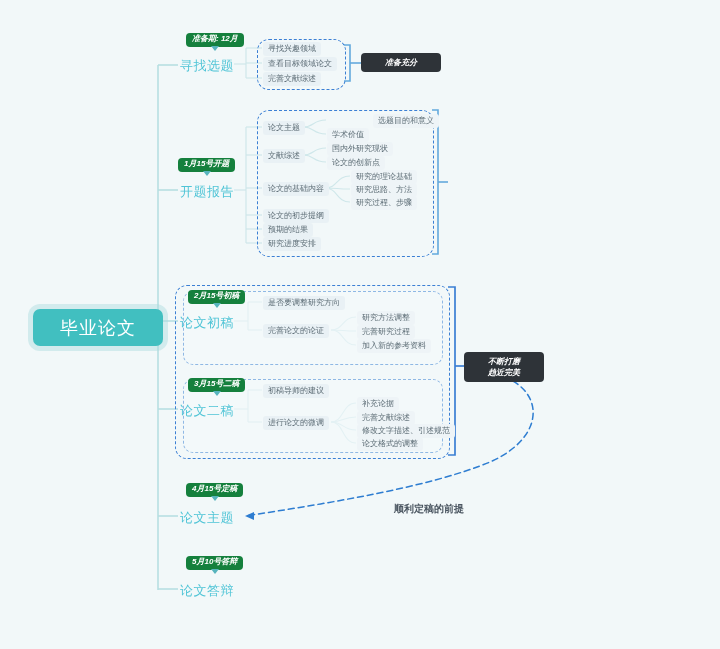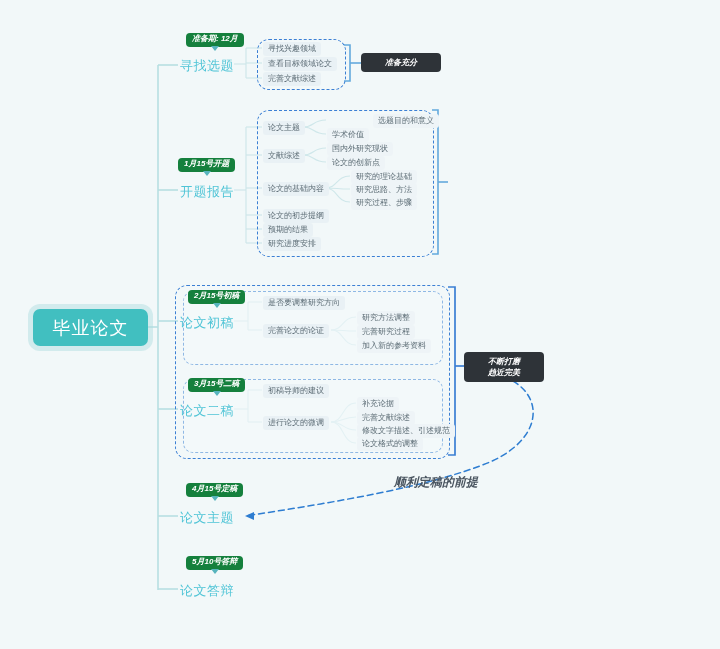--- a/index.html
+++ b/index.html
@@ -103,24 +103,24 @@
     background:transparent;
   }
   .dashbox.inner{
     border:1.3px dashed #8fb8e4;
     border-radius:10px;
     background:rgba(244,249,252,.55);
   }
   .arrow-label{
     position:absolute;
     color:#4a5560;
-    font-size:12px;
-    font-style:italic;
+    font-size:10px;
     font-weight:bold;
     white-space:nowrap;
+    margin-top:28px;
   }
 </style>
 </head>
 <body>
 
 <div id="canvas">
 
   <svg class="lines" viewBox="0 0 720 649">
 
     <path d="M148,327 L158,327" stroke="#b7dfe2" stroke-width="1.6" fill="none"></path>
@@ -182,21 +182,21 @@
     <path d="M331,422 C344,422 342,430 356,430" stroke="#cfe7ea" stroke-width="1.1" fill="none"></path>
     <path d="M331,422 C344,422 342,443 356,443" stroke="#cfe7ea" stroke-width="1.1" fill="none"></path>
 
     <path d="M448,287 L455,287 L455,455 L448,455" stroke="#3b7fd4" stroke-width="1.7" fill="none"></path>
     <path d="M455,366 L465,366" stroke="#3b7fd4" stroke-width="1.7" fill="none"></path>
 
     <path d="M513,381 C545,400 540,440 490,462 C430,487 330,503 245,516" stroke="#2e7dd1" stroke-width="1.5" fill="none" stroke-dasharray="6 4" stroke-linecap="round"></path>
     <polygon points="245,516 254,512 254,520" fill="#2e7dd1"></polygon>
   </svg>
 
-  <div class="root-node" style="left:33px;top:309px;width:115px;height:37px;">
+  <div class="root-node" style="left:33px;top:309px;width:130px;height:37px;">
     <span>毕业论文</span>
   </div>
 
   <div class="dashbox" style="left:257px;top:39px;width:87px;height:49px;"></div>
 
   <div class="dashbox" style="left:257px;top:110px;width:175px;height:145px;"></div>
 
   <div class="dashbox" style="left:175px;top:285px;width:273px;height:172px;"></div>
 
   <div class="dashbox inner" style="left:183px;top:291px;width:258px;height:72px;"></div>

